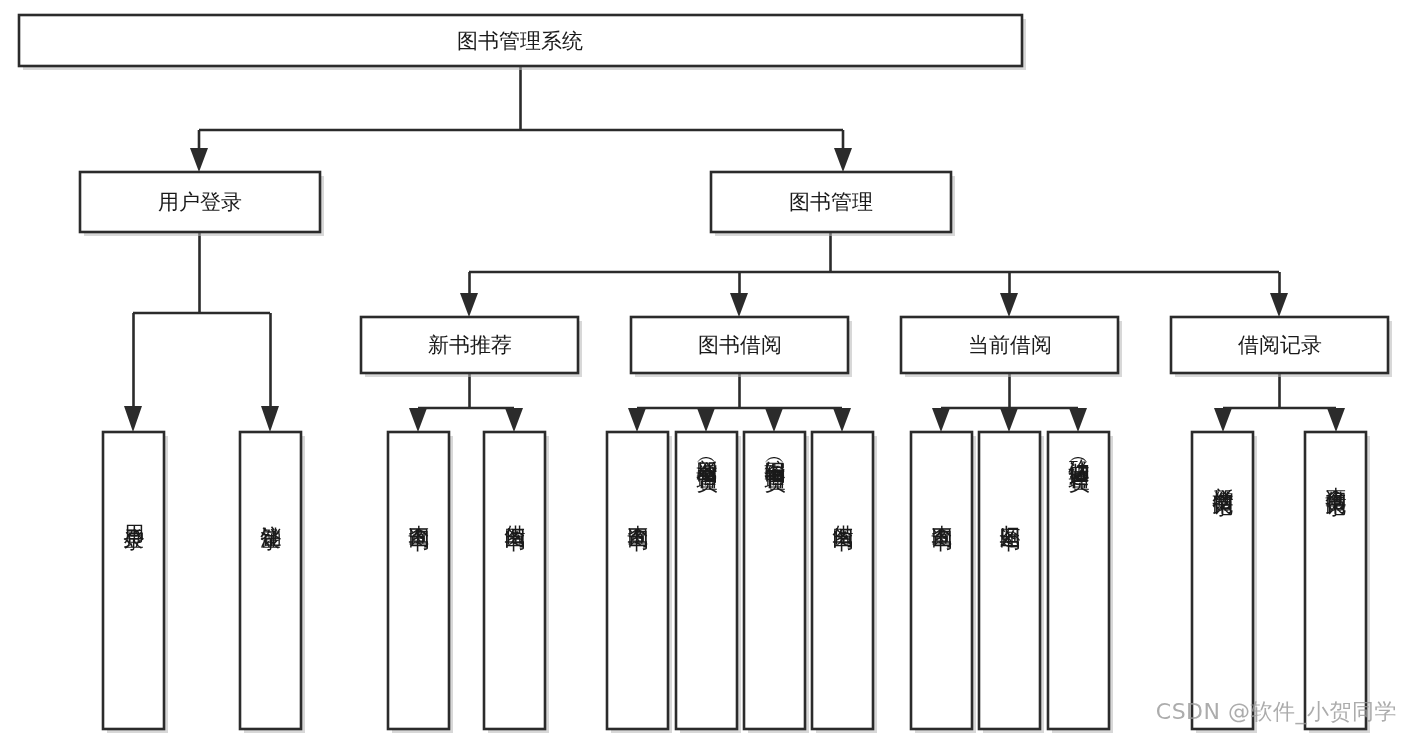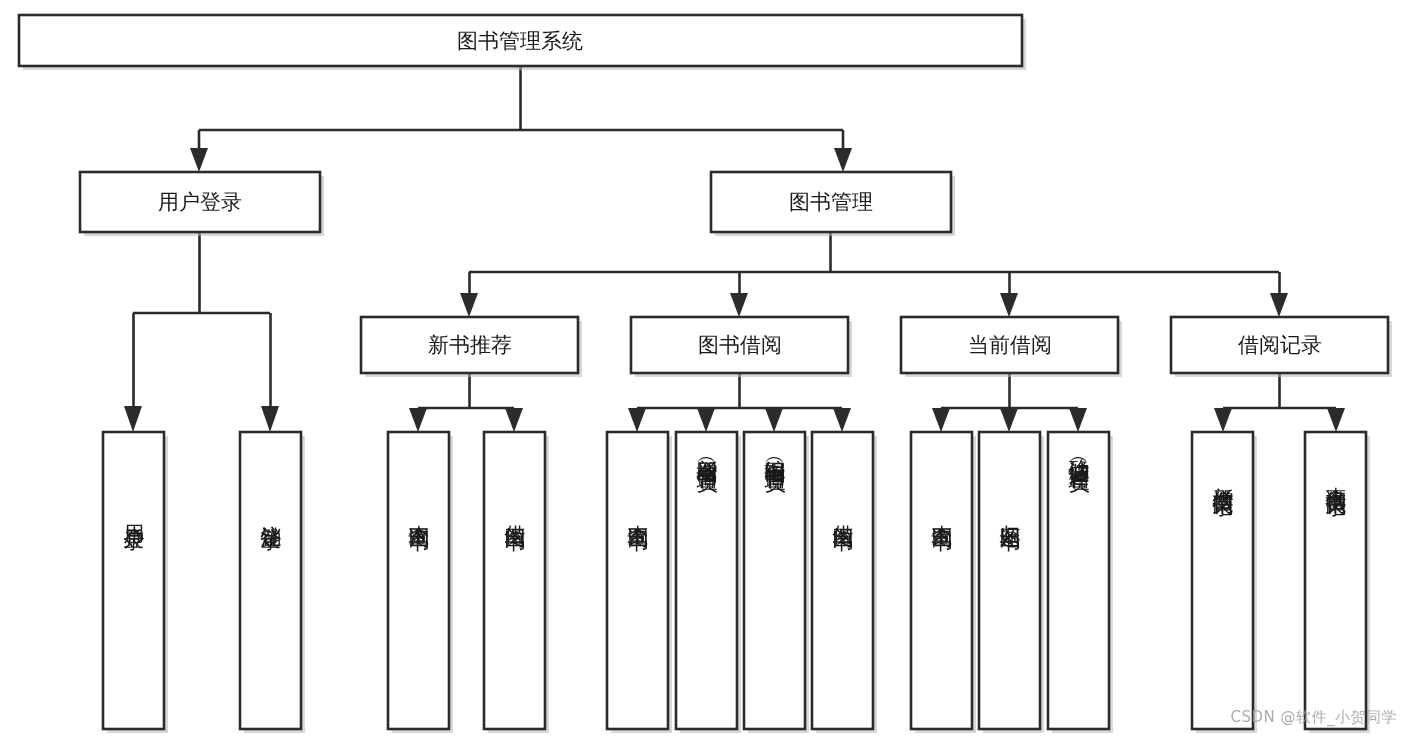--- a/index.html
+++ b/index.html
@@ -69,21 +69,21 @@
     letter-spacing: 2px;
     color: #1a1a1a;
     white-space: nowrap;
     text-align: left;
   }
   #watermark {
     position: absolute;
     right: 8px;
     bottom: 6px;
     font-family: "DejaVu Sans", "Liberation Sans", sans-serif;
-    font-size: 15px;
+    font-size: 22px;
     color: #9a9a9a;
     opacity: 0.82;
     white-space: nowrap;
     letter-spacing: 0.5px;
   }
 </style>
 </head>
 <body>
 
 <div id="diagram-root">

